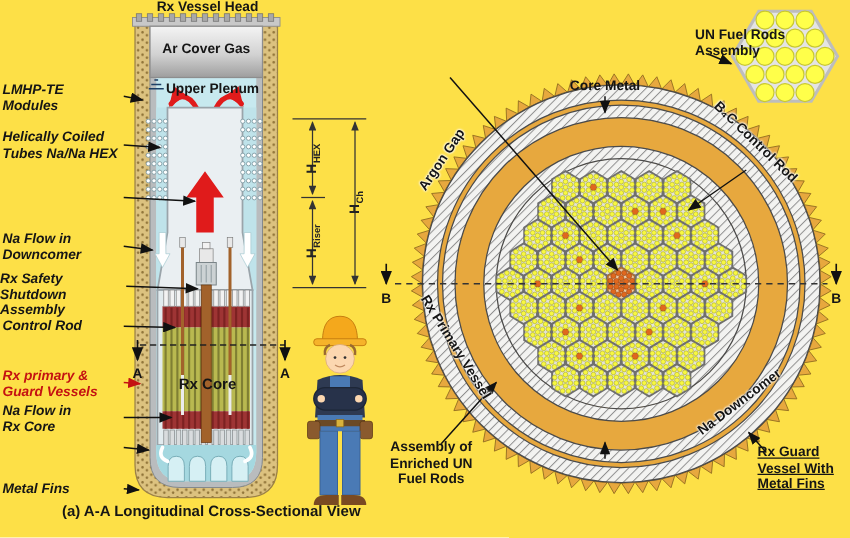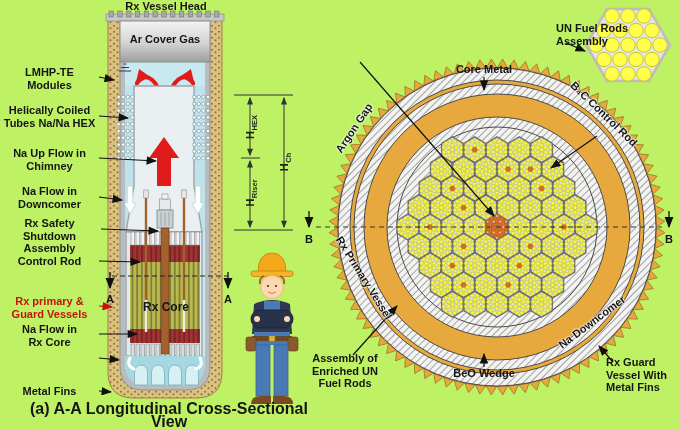--- a/index.html
+++ b/index.html
@@ -1,23 +1,23 @@
 <!DOCTYPE html>
 <html><head>
 <meta charset="utf-8">
 <style>
   html,body{margin:0;padding:0;background:#fff;}
-  #stage{position:relative;width:680px;height:430px;background:#bef264;overflow:hidden;
+  #stage{position:relative;width:680px;height:430px;background:#fde047;overflow:hidden;
          font-family:"Liberation Sans",sans-serif;}
   #bg{position:absolute;left:0;top:0;}
   .lbl{position:absolute;font-weight:bold;font-size:11px;line-height:12.5px;color:#151515;
        white-space:pre-line;}
-  .r{text-align:center;} .c{text-align:center;}
+  .r{text-align:left;font-style:italic;} .c{text-align:center;}
   .red{color:#c41212;}
-  .cap{font-size:16px;}
+  .cap{font-size:12px;}
   .rot{white-space:nowrap;text-shadow:0 0 2px #fff,0 0 2px #fff,0 0 2px #fff;}
   .mark{font-size:11px;width:16px;text-align:center;}
   .dim{position:absolute;white-space:nowrap;font-weight:bold;font-size:11px;color:#222;
        transform:translate(-50%,-50%) rotate(-90deg);}
   .dim .ds{font-size:7.5px;position:relative;top:2.5px;margin-left:.5px;}
 </style>
 </head>
 <body>
 
 <div id="stage">
@@ -1745,26 +1745,25 @@
             <circle cx="612.0" cy="74.0" r="7.2" fill="#ffff4a" stroke="#c9c92f" stroke-width="1"></circle>
             <circle cx="628.0" cy="74.0" r="7.2" fill="#ffff4a" stroke="#c9c92f" stroke-width="1"></circle>
             <circle cx="644.0" cy="74.0" r="7.2" fill="#ffff4a" stroke="#c9c92f" stroke-width="1"></circle>
           </g>
     </g>
   </g>
 </svg>
 
 <div class="lbl c" style="left:105px;top:0;width:122px;">Rx Vessel Head</div>
 <div class="lbl c" style="left:115px;top:33px;width:100px;">Ar Cover Gas</div>
+<div class="lbl c" style="left:115px;top:65px;width:110px;">Upper Plenum</div>
 <div class="lbl r" style="left:2px;top:66px;width:95px;">LMHP-TE
 Modules</div>
 <div class="lbl r" style="left:2px;top:104px;width:95px;">Helically Coiled
 Tubes Na/Na HEX</div>
-<div class="lbl r" style="left:2px;top:147px;width:95px;">Na Up Flow in
-Chimney</div>
 <div class="lbl r" style="left:2px;top:185px;width:95px;">Na Flow in
 Downcomer</div>
 <div class="lbl r" style="left:0px;top:217px;width:99px;">Rx Safety Shutdown
 Assembly</div>
 <div class="lbl r red" style="left:2px;top:295px;width:95px;">Rx primary &amp;
 Guard Vessels</div>
 <div class="lbl r" style="left:2px;top:255px;width:95px;">Control Rod</div>
 <div class="lbl r" style="left:2px;top:323px;width:95px;">Na Flow in
 Rx Core</div>
 <div class="lbl r" style="left:2px;top:385px;width:95px;">Metal Fins</div>
@@ -1777,22 +1776,21 @@
 <div class="dim" style="left:250px;top:193px;"><span>H</span><span class="ds">Riser</span></div>
 <div class="dim" style="left:284px;top:162px;"><span>H</span><span class="ds">Ch</span></div>
 
 <div class="lbl" style="left:516px;top:22px;width:86px;margin-left:40px;">UN Fuel Rods
 Assembly</div>
 <div class="lbl c" style="left:434px;top:63px;width:100px;">Core Metal</div>
 <div class="lbl rot" style="left:604px;top:114px;transform:translate(-50%,-50%) rotate(44deg);">B₄C Control Rod</div>
 <div class="lbl rot" style="left:354px;top:128px;transform:translate(-50%,-50%) rotate(-56deg);">Argon Gap</div>
 <div class="lbl rot" style="left:364px;top:278px;transform:translate(-50%,-50%) rotate(58deg);">Rx Primary Vessel</div>
 <div class="lbl rot" style="left:592px;top:322px;transform:translate(-50%,-50%) rotate(-37deg);">Na Downcomer</div>
-<div class="lbl c" style="left:434px;top:367px;width:100px;">BeO Wedge</div>
-<div class="lbl" style="left:606px;top:356px;width:72px;">Rx Guard
+<div class="lbl" style="left:606px;top:356px;width:72px;text-decoration:underline;">Rx Guard
 Vessel With
 Metal Fins</div>
 <div class="lbl c" style="left:303px;top:352px;width:84px;">Assembly of
 Enriched UN
 Fuel Rods</div>
 <div class="lbl mark" style="left:301px;top:233px;">B</div>
 <div class="lbl mark" style="left:661px;top:233px;">B</div>
 
 </div>
 

